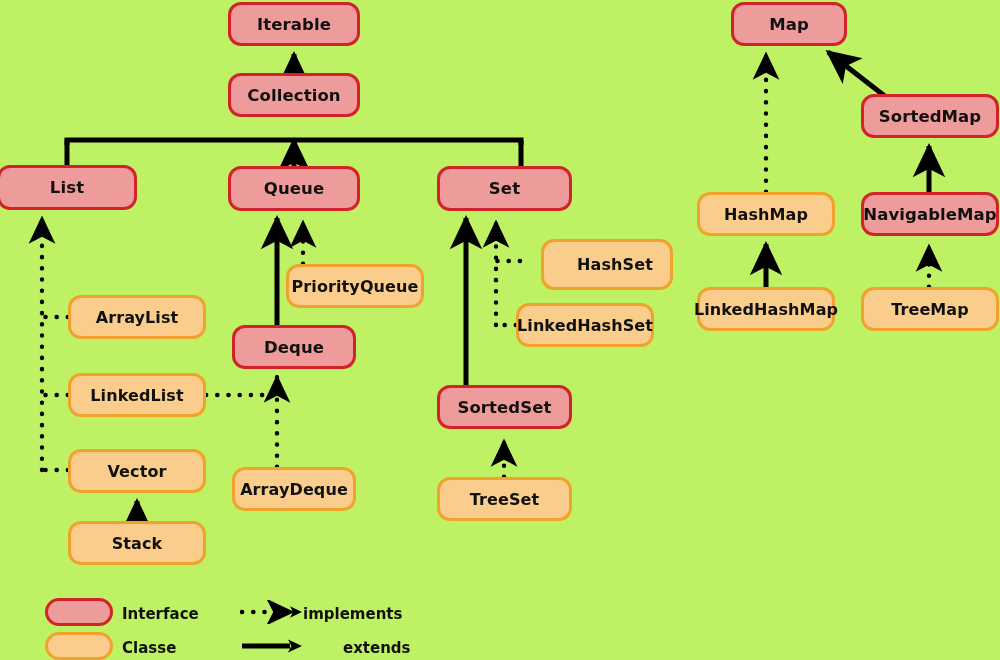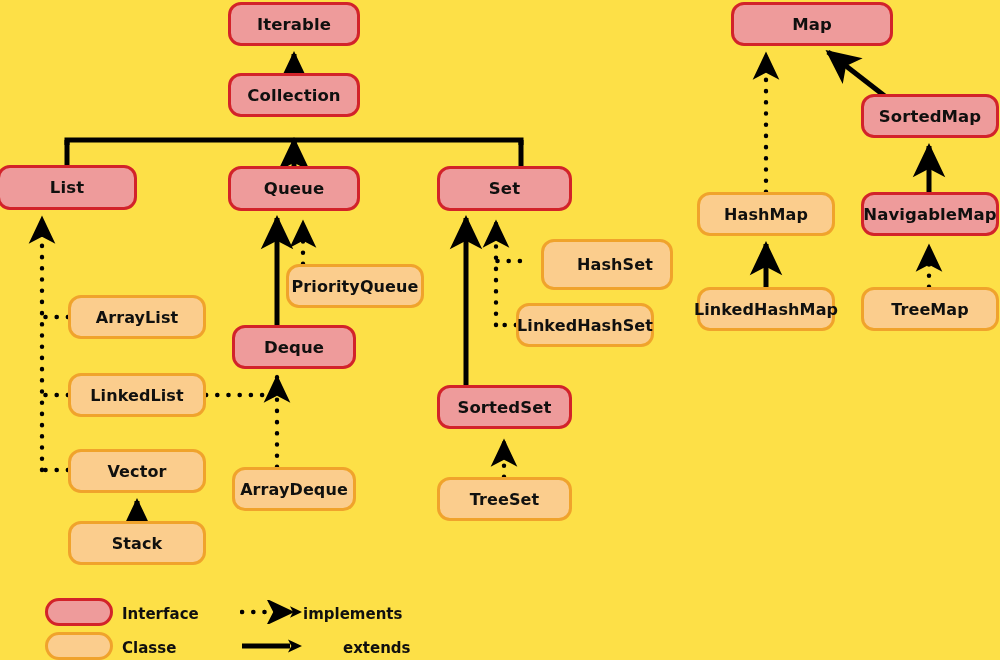--- a/index.html
+++ b/index.html
@@ -7,21 +7,21 @@
     padding: 0;
     background: #ffffff;
   }
   body {
     font-family: "DejaVu Sans", sans-serif;
   }
   #canvas {
     position: relative;
     width: 1000px;
     height: 660px;
-    background: #fde047;
+    background: #bef264;
     overflow: hidden;
   }
   #edges {
     position: absolute;
     left: 0;
     top: 0;
     width: 1000px;
     height: 660px;
     pointer-events: none;
   }
@@ -179,21 +179,21 @@
   </div>
   <div class="node klass" style="left:232px; top:467px; width:124px; height:44px;">
     <span>ArrayDeque</span>
   </div>
   <div class="node klass" style="left:437px; top:477px; width:135px; height:44px;">
     <span>TreeSet</span>
   </div>
   <div class="node klass" style="left:68px; top:521px; width:138px; height:44px;">
     <span>Stack</span>
   </div>
-  <div class="node iface" style="left:731px; top:2px; width:162px; height:44px;">
+  <div class="node iface" style="left:731px; top:2px; width:116px; height:44px;">
     <span>Map</span>
   </div>
   <div class="node iface" style="left:861px; top:94px; width:138px; height:44px;">
     <span>SortedMap</span>
   </div>
   <div class="node klass" style="left:697px; top:192px; width:138px; height:44px;align-items:center;">
     <span>HashMap</span>
   </div>
   <div class="node iface" style="left:861px; top:192px; width:138px; height:44px;">
     <span>NavigableMap</span>

